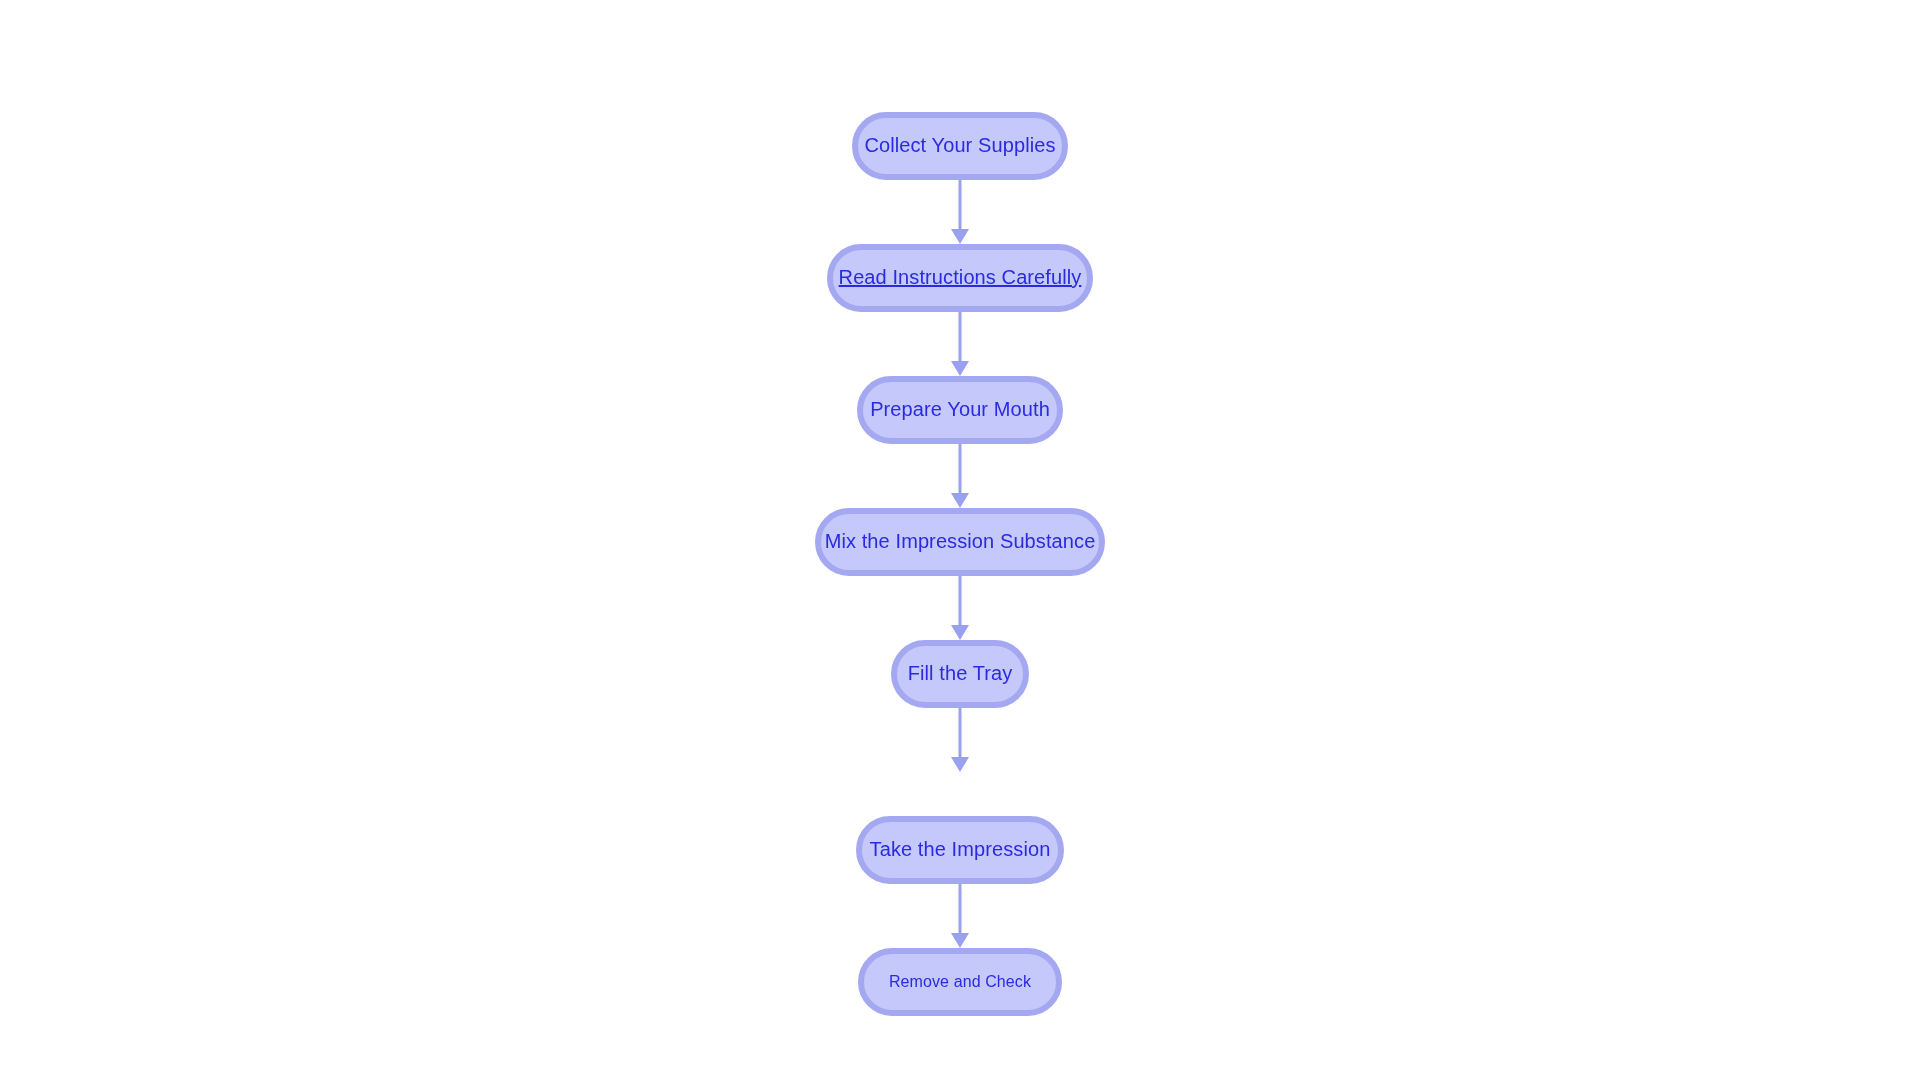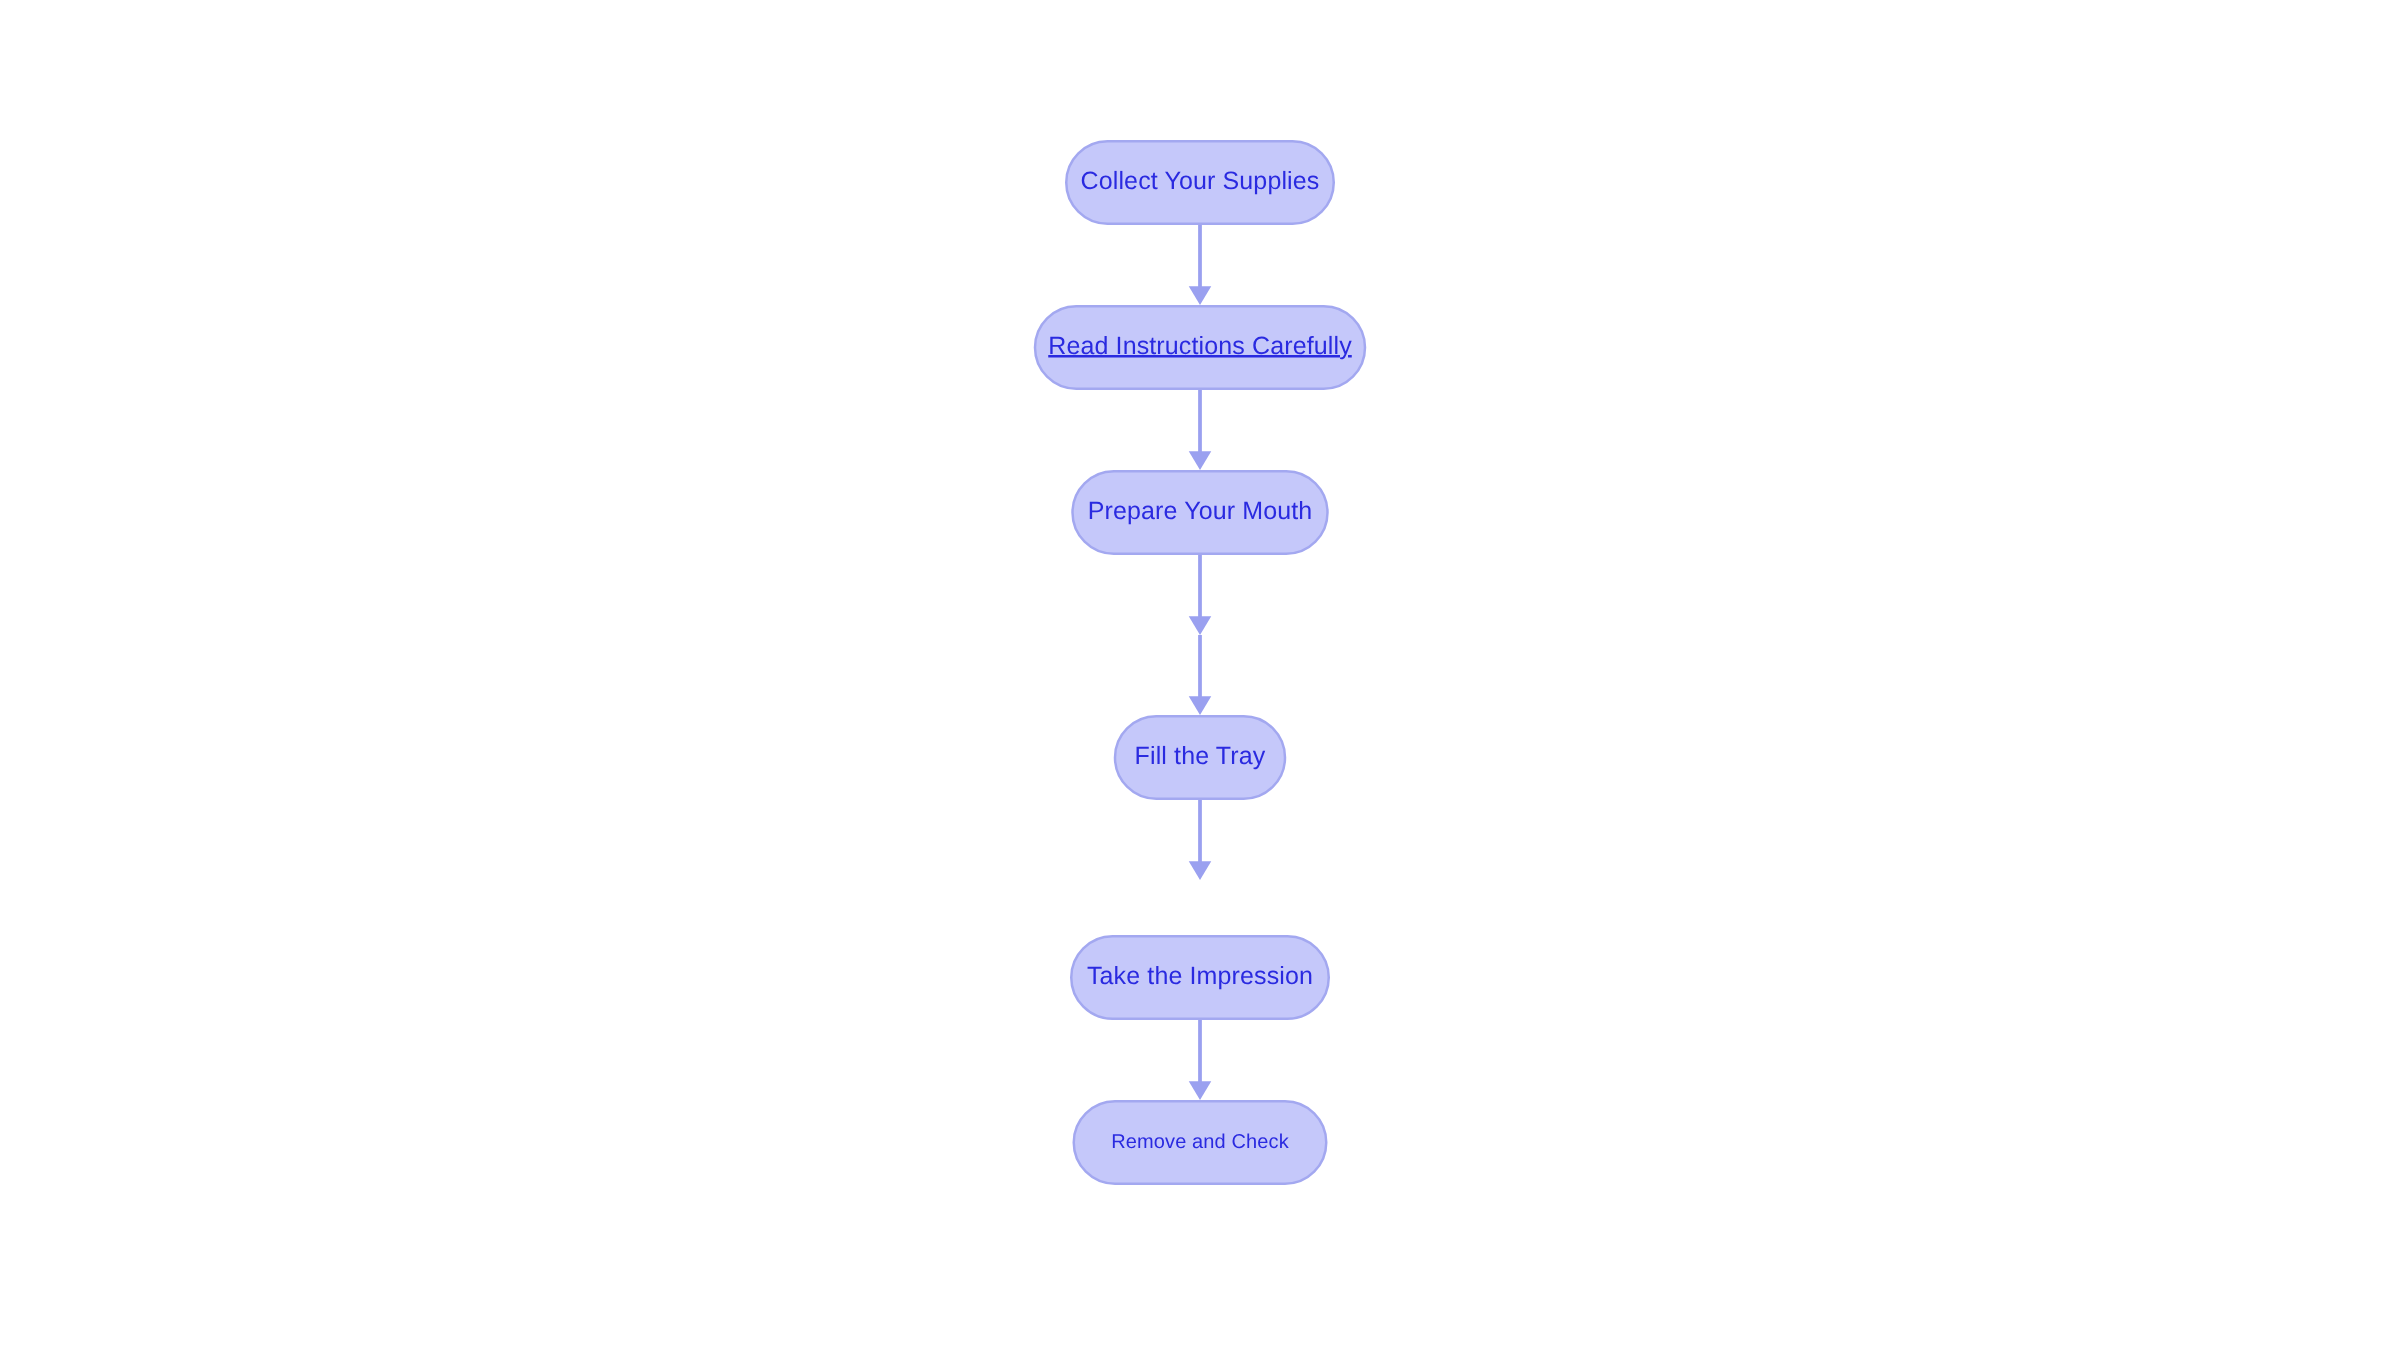--- a/index.html
+++ b/index.html
@@ -30,21 +30,21 @@
     display: flex;
     flex-direction: column;
     align-items: center;
   }
 
   .node {
     box-sizing: border-box;
     height: 68px;
     border-radius: 34px;
     background: #c5c8fa;
-    border: 2px solid #ef4444;
+    border: 6px solid #ef4444;
     color: #2a2ae0;
     font-size: 20px;
     font-family: "Liberation Sans", sans-serif;
     font-weight: 400;
     letter-spacing: 0.1px;
     display: flex;
     align-items: center;
     justify-content: center;
     white-space: nowrap;
     padding: 0 26px;
@@ -104,20 +104,23 @@
 
     <div class="node" style="width: 206px; background: rgb(197, 200, 250); border-color: rgb(163, 168, 240); color: rgb(42, 42, 224); font-size: 20px;">
       <span>Prepare Your Mouth</span>
     </div>
 
     <div class="connector">
       <div class="shaft" style="background: rgb(154, 160, 240); width: 3px;"></div>
       <div class="head" style="border-top-color: rgb(154, 160, 240);"></div>
     </div>
 
+    <div class="node" style="width: 290px; background: rgb(197, 200, 250); border-color: rgb(163, 168, 240); color: rgb(42, 42, 224); font-size: 20px;">
+      <span>Mix the Impression Substance</span>
+    </div>
 
     <div class="connector">
       <div class="shaft" style="background: rgb(154, 160, 240); width: 3px;"></div>
       <div class="head" style="border-top-color: rgb(154, 160, 240);"></div>
     </div>
 
     <div class="node" style="width: 138px; background: rgb(197, 200, 250); border-color: rgb(163, 168, 240); color: rgb(42, 42, 224); font-size: 20px;">
       <span>Fill the Tray</span>
     </div>
 

